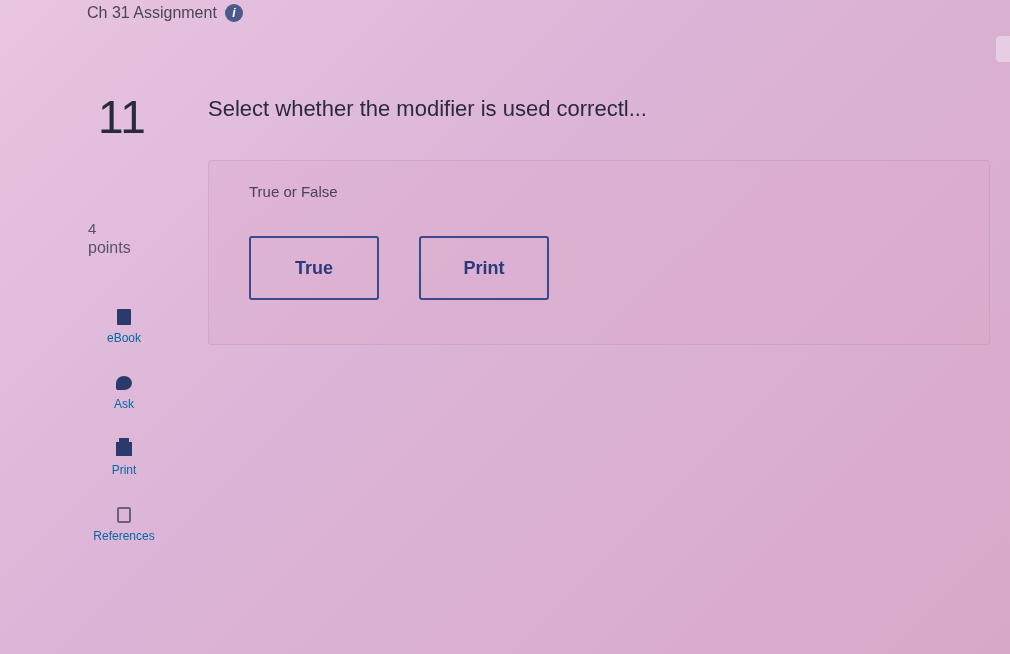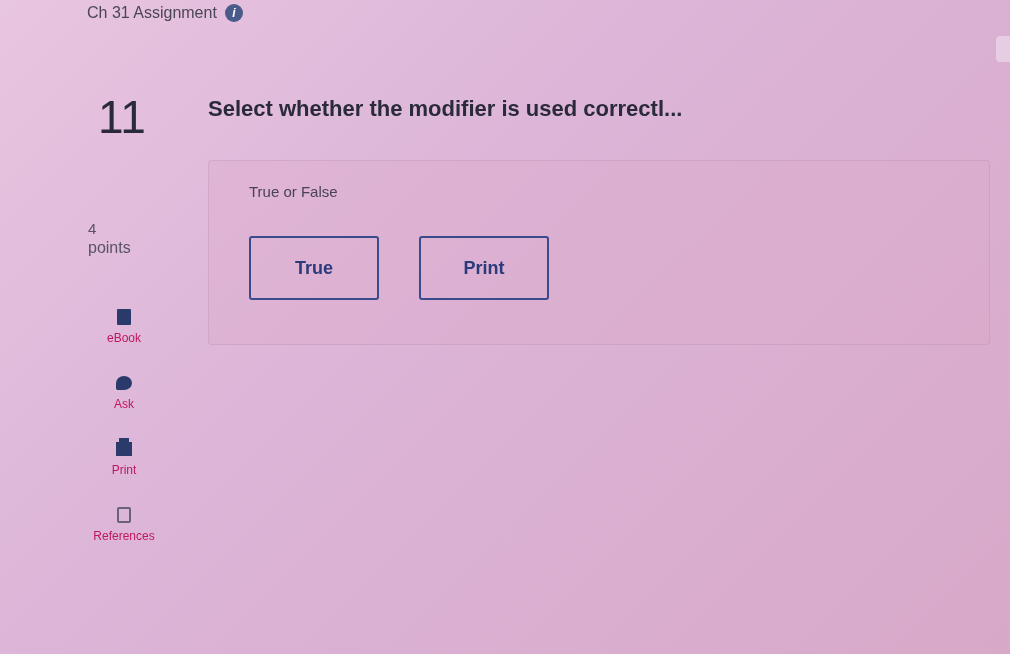--- a/index.html
+++ b/index.html
@@ -62,21 +62,21 @@
       display: flex;
       flex-direction: column;
       gap: 28px;
     }
     .tool {
       display: flex;
       flex-direction: column;
       align-items: center;
       width: 60px;
       cursor: pointer;
-      color: #be185d;
+      color: #0369a1;
       font-size: 12px;
     }
     .tool .ticon {
       width: 20px;
       height: 20px;
       display: flex;
       align-items: center;
       justify-content: center;
       margin-bottom: 4px;
     }
@@ -110,21 +110,21 @@
       border:2px solid #6a6278;
       border-radius:2px;
       background: transparent;
     }
     .maincol {
       flex: 1;
       padding-right: 20px;
     }
     .qtitle {
       font-size: 22px;
-      font-weight: 700;
+      font-weight: 400;
       color: #2a2a3a;
       margin-bottom: 38px;
       margin-top: 22px;
     }
     .qbody {
       font-size: 17px;
       color: #3a3848;
       line-height: 1.55;
       margin-bottom: 40px;
       max-width: 780px;

